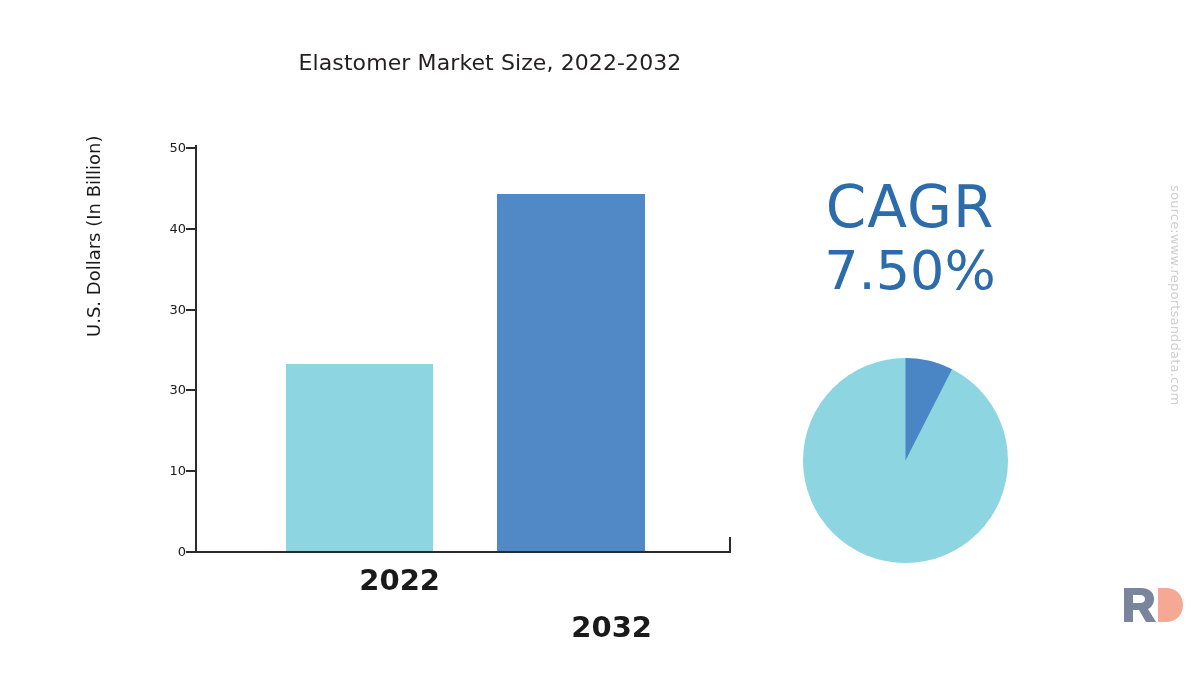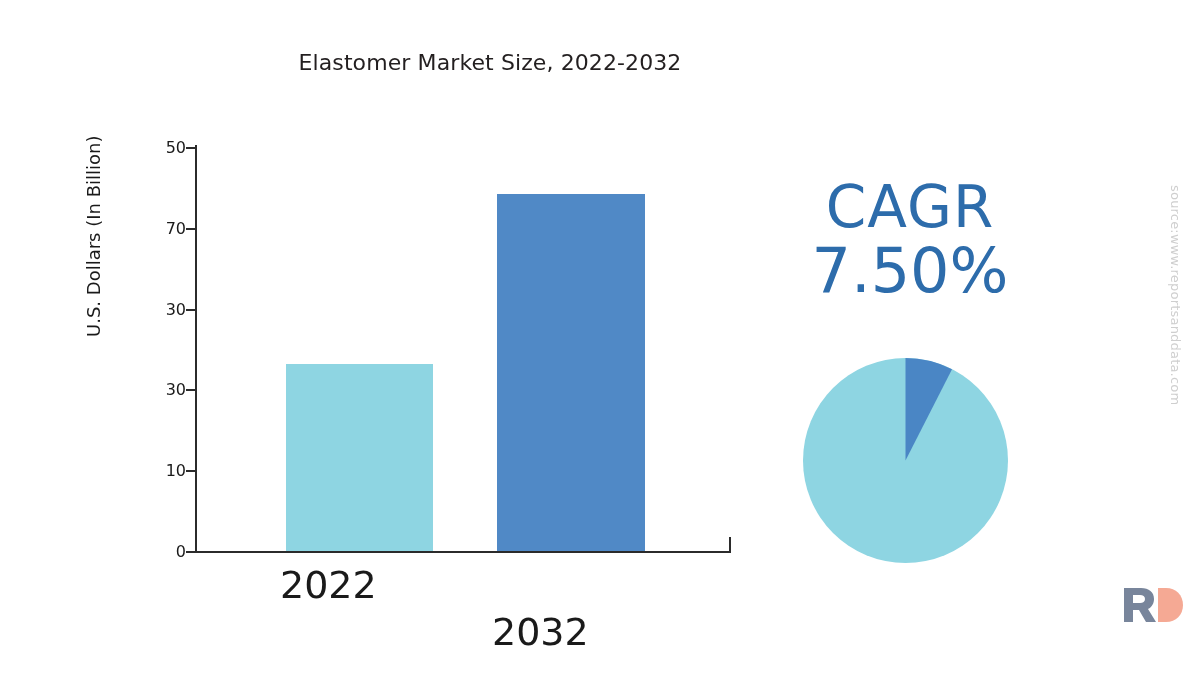--- a/index.html
+++ b/index.html
@@ -63,21 +63,21 @@
     left: -9px;
     width: 9px;
     height: 2px;
     background: #2b2b2b;
   }
   .tick-label {
     position: absolute;
     right: 100%;
     margin-right: 9px;
     transform: translateY(-50%);
-    font-size: 16px;
+    font-size: 13px;
     color: #1a1a1a;
     white-space: nowrap;
   }
   .tick-wrap {
     position: absolute;
     left: 0;
     width: 0;
     height: 0;
   }
   .end-cap {
@@ -92,24 +92,25 @@
   .bar {
     position: absolute;
     bottom: 2px;
   }
   .bar-2022 { left: 91px;  width: 147px; }
   .bar-2032 { left: 302px; width: 148px; }
 
   .cat-label {
     position: absolute;
     top: 418px;
-    font-size: 38px;
+    font-size: 29px;
     color: #1a1a1a;
-    text-align: left;
+    text-align: right;
     width: 160px;
+    font-weight: bold;
   }
   .cat-2022 { left: 85px; }
   .cat-2032 { left: 297px; margin-top: 47px; }
 
   
   .y-axis-title {
     position: absolute;
     left: 83px;
     top: 337px;
     transform: rotate(-90deg);
@@ -129,21 +130,21 @@
     color: #2d6cab;
     font-weight: normal;
     font-family: "DejaVu Sans", sans-serif;
   }
   .cagr-word {
     font-size: 58px;
     line-height: 62px;
     letter-spacing: 1px;
   }
   .cagr-value {
-    font-size: 62px;
+    font-size: 54px;
     line-height: 66px;
     letter-spacing: 0px;
   }
 
   
   .pie-wrap {
     position: absolute;
     left: 803px;
     top: 358px;
     width: 205px;
@@ -186,21 +187,21 @@
     <div class="axis-line-y"></div>
     <div class="axis-line-x"></div>
     <div class="end-cap"></div>
 
     <div class="tick-wrap" style="top:2px">
       <div class="tick"></div>
       <div class="tick-label">50</div>
     </div>
     <div class="tick-wrap" style="top:82.8px">
       <div class="tick"></div>
-      <div class="tick-label">70</div>
+      <div class="tick-label">40</div>
     </div>
     <div class="tick-wrap" style="top:163.6px">
       <div class="tick"></div>
       <div class="tick-label">30</div>
     </div>
     <div class="tick-wrap" style="top:244.4px">
       <div class="tick"></div>
       <div class="tick-label">30</div>
     </div>
     <div class="tick-wrap" style="top:325.2px">

